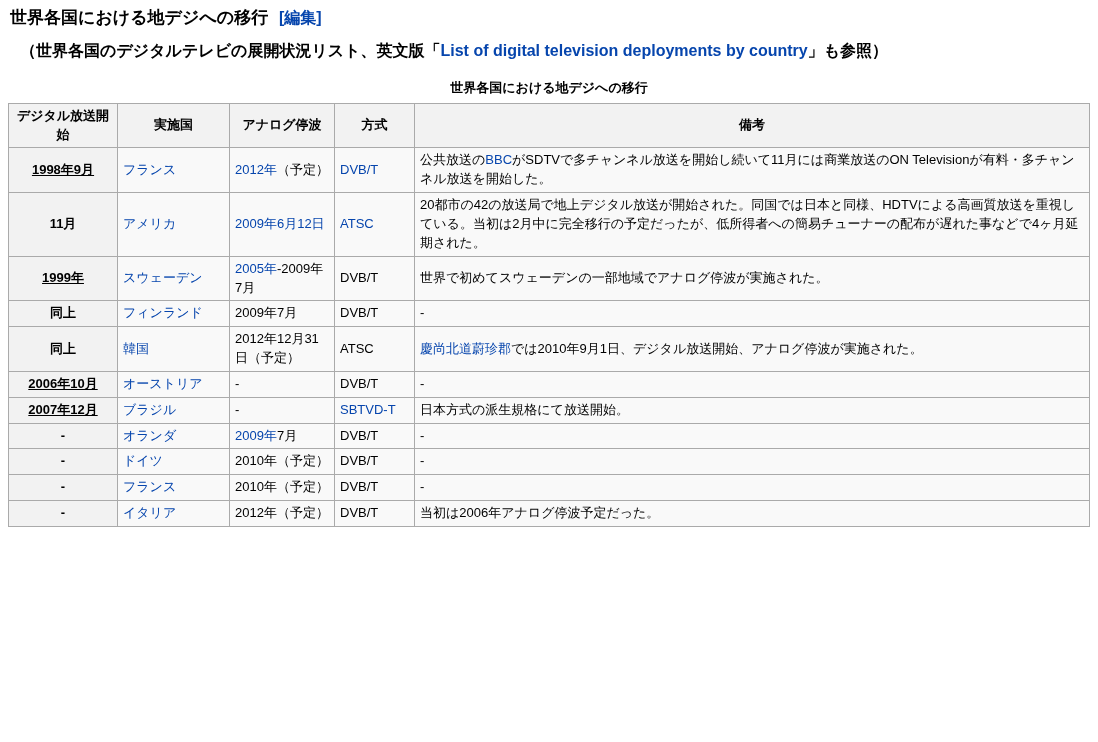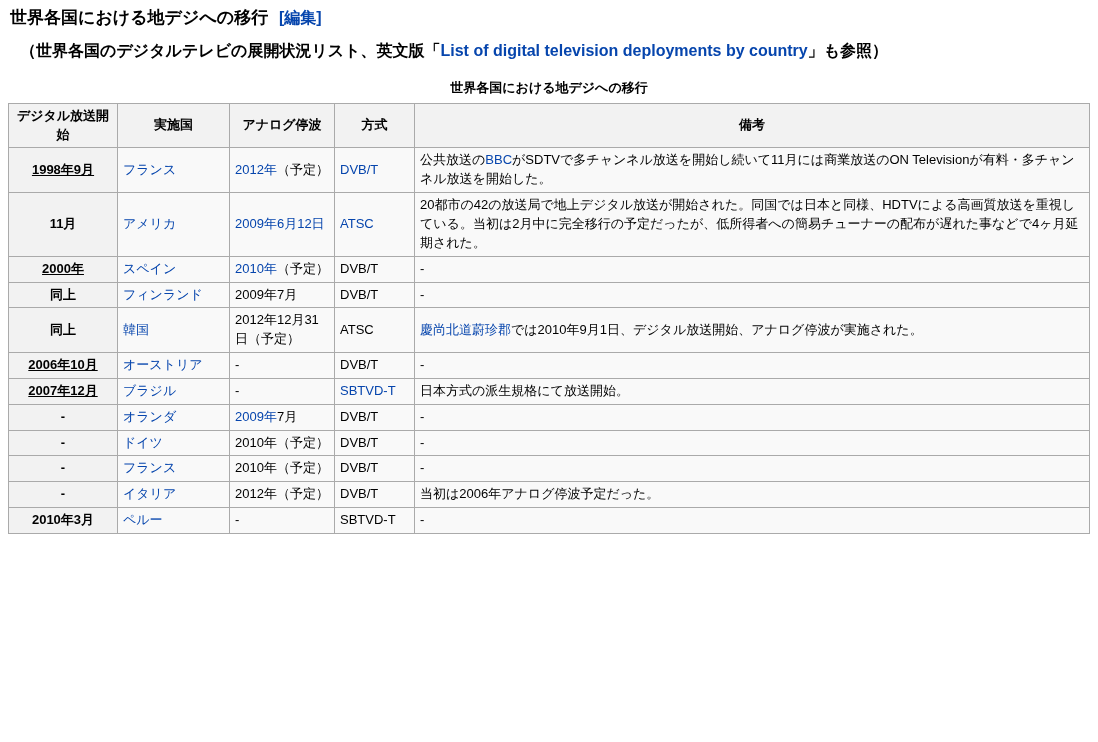--- a/index.html
+++ b/index.html
@@ -117,25 +117,25 @@
           <td><span>公共放送の</span><a class="wl" href="#">BBC</a><span>がSDTVで多チャンネル放送を開始し続いて11月には商業放送のON Televisionが有料・多チャンネル放送を開始した。</span></td>
         </tr>
         <tr>
           <th><span>11月</span></th>
           <td><a class="wl" href="#">アメリカ</a></td>
           <td><a class="wl" href="#">2009年6月12日</a></td>
           <td><a class="wl" href="#">ATSC</a></td>
           <td><span>20都市の42の放送局で地上デジタル放送が開始された。同国では日本と同様、HDTVによる高画質放送を重視している。当初は2月中に完全移行の予定だったが、低所得者への簡易チューナーの配布が遅れた事などで4ヶ月延期された。</span></td>
         </tr>
         <tr>
-          <th><a class="wl" href="#">2000年</a></th>
-          <td><a class="wl" href="#">スペイン</a></td>
-          <td><a class="wl" href="#">2010年</a><span>（予定）</span></td>
+          <th><a class="wl" href="#">1999年</a></th>
+          <td><a class="wl" href="#">スウェーデン</a></td>
+          <td><a class="wl" href="#">2005年</a><span>-2009年7月</span></td>
           <td><span>DVB/T</span></td>
-          <td><span>-</span></td>
+          <td><span>世界で初めてスウェーデンの一部地域でアナログ停波が実施された。</span></td>
         </tr>
         <tr>
           <th><span>同上</span></th>
           <td><a class="wl" href="#">フィンランド</a></td>
           <td><span>2009年7月</span></td>
           <td><span>DVB/T</span></td>
           <td><span>-</span></td>
         </tr>
         <tr>
           <th><span>同上</span></th>
@@ -179,23 +179,16 @@
           <td><span>DVB/T</span></td>
           <td><span>-</span></td>
         </tr>
         <tr>
           <th><span>-</span></th>
           <td><a class="wl" href="#">イタリア</a></td>
           <td><span>2012年（予定）</span></td>
           <td><span>DVB/T</span></td>
           <td><span>当初は2006年アナログ停波予定だった。</span></td>
         </tr>
-        <tr>
-          <th><span>2010年3月</span></th>
-          <td><a class="wl" href="#">ペルー</a></td>
-          <td><span>-</span></td>
-          <td><span>SBTVD-T</span></td>
-          <td><span>-</span></td>
-        </tr>
       </tbody>
   </table>
 
 </div>
 
 </body></html>

